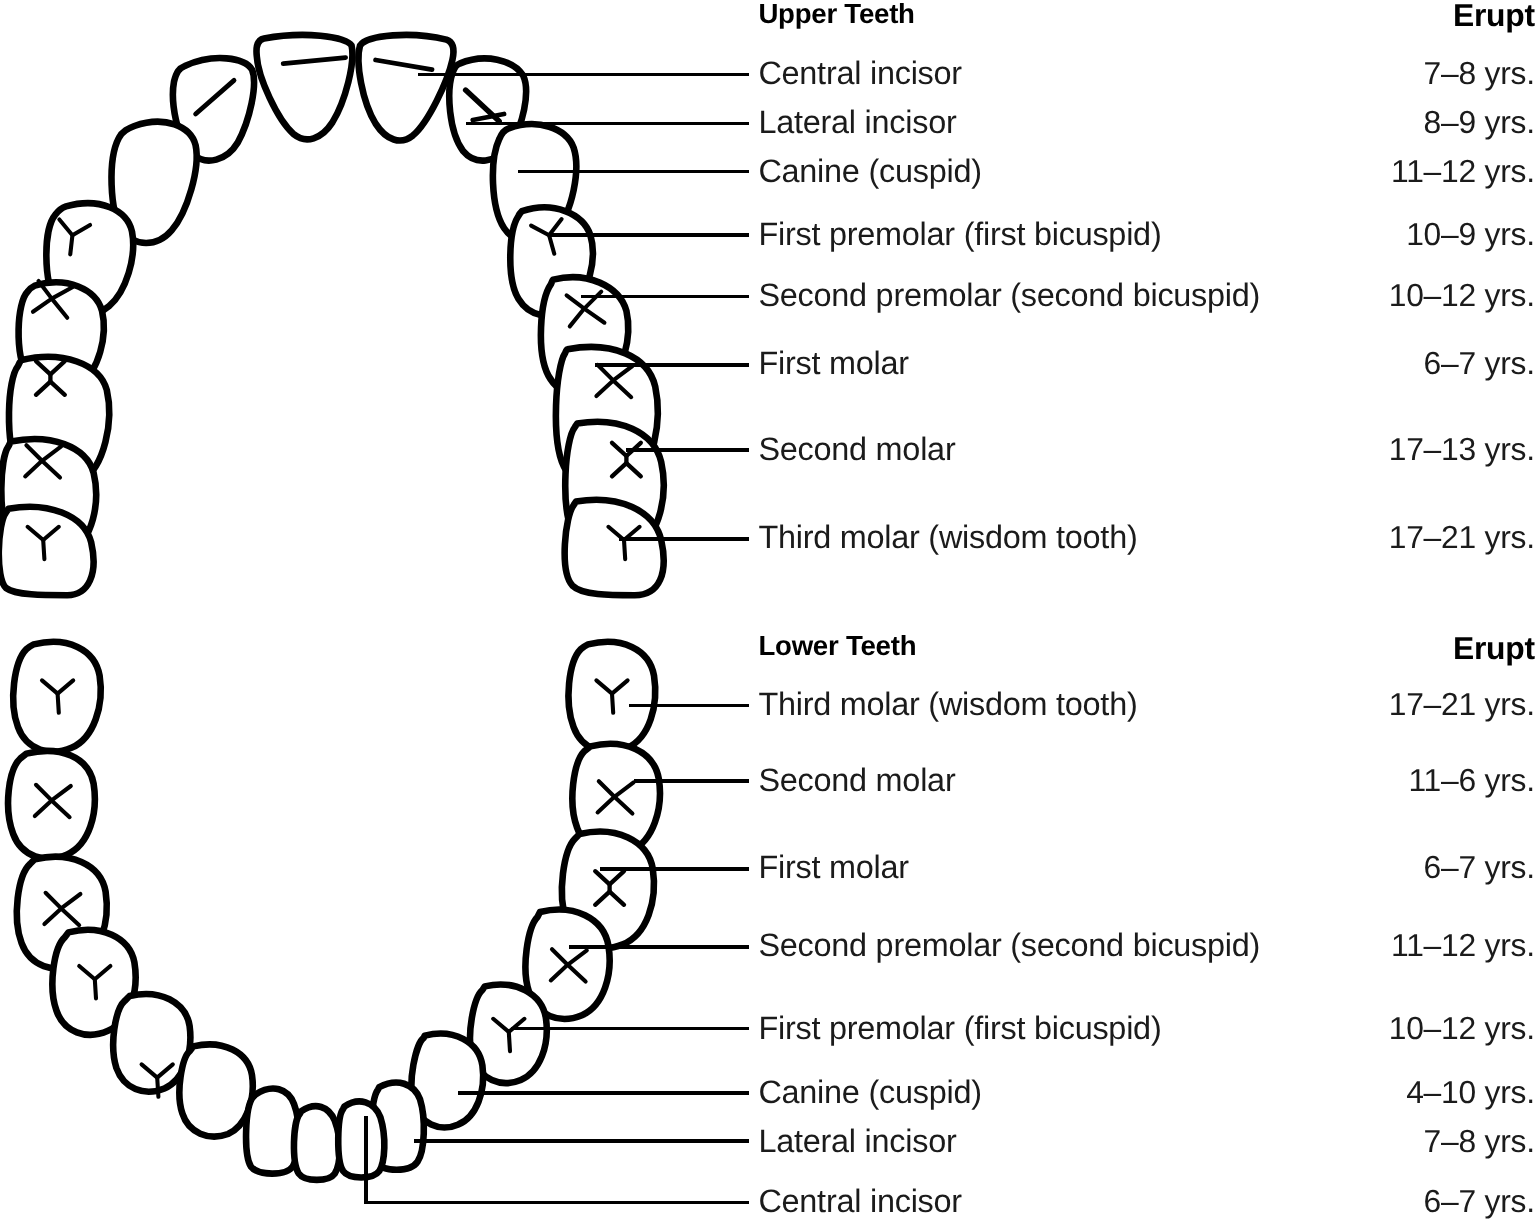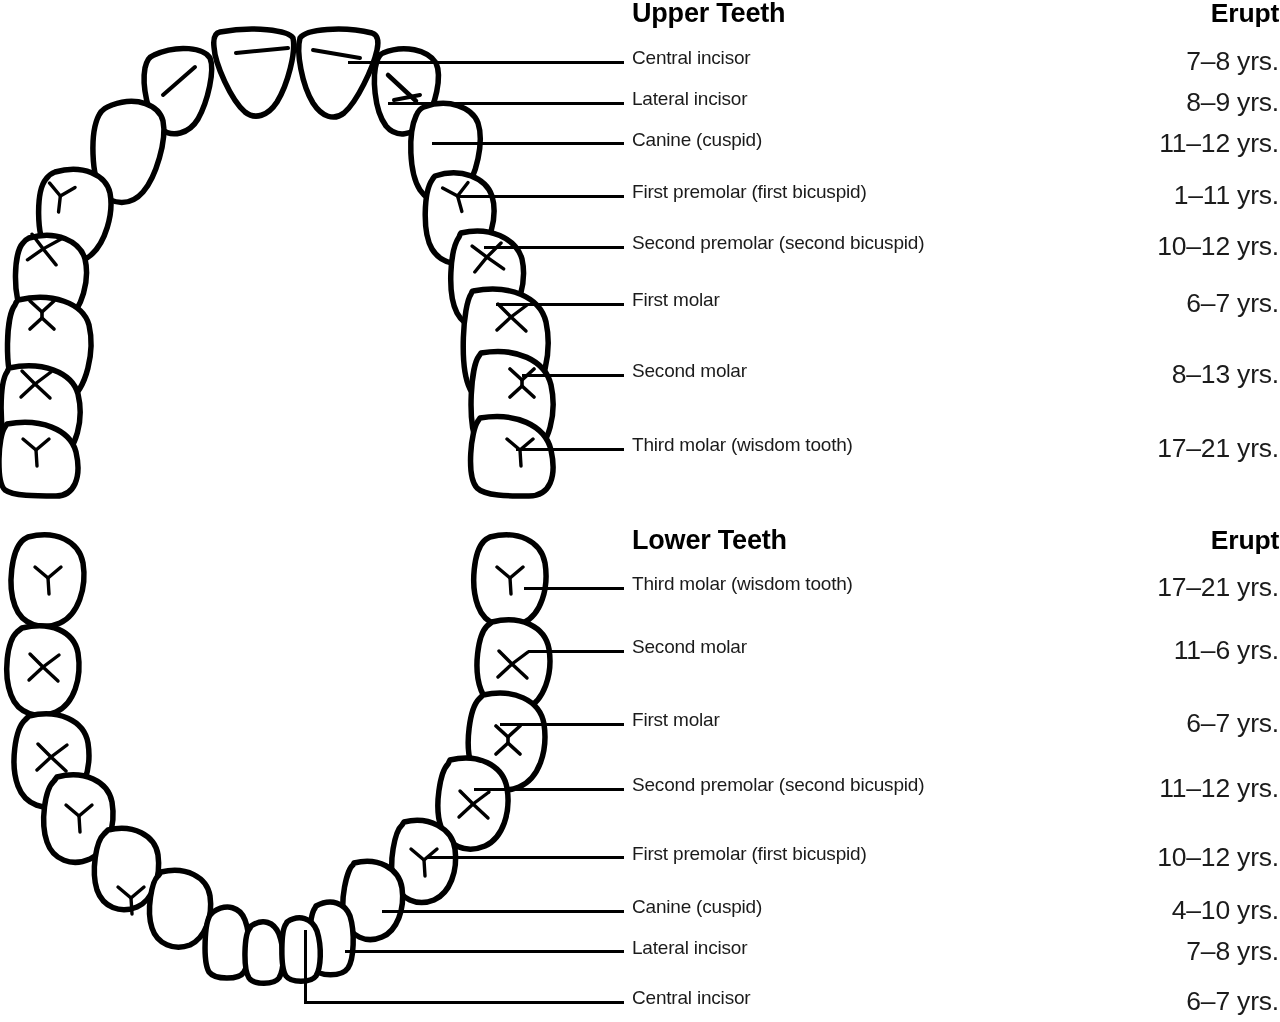--- a/index.html
+++ b/index.html
@@ -10,30 +10,30 @@
     color:#1a1a1a;
   }
   #chart-root{position:absolute;inset:0;width:1280px;height:1022px;}
   .arch-svg{position:absolute;left:0;top:0;width:1280px;height:1022px;pointer-events:none;}
 
   
   .table{position:absolute;left:630px;width:650px;}
   .row{position:absolute;left:0;width:650px;height:auto;white-space:nowrap;}
   .row .label{
     position:absolute;left:2px;top:0;
-    font-size:19px;line-height:1;letter-spacing:-0.2px;
+    font-size:27px;line-height:1;letter-spacing:-0.2px;
     font-weight:400;color:#1b1b1b;
   }
   .row .value{
     position:absolute;right:1px;top:0;
     font-size:26.5px;line-height:1;letter-spacing:-0.2px;
     font-weight:400;color:#1b1b1b;text-align:center;
   }
   .row.header .label,.row.header .value{font-weight:700;color:#000;}
-  .row.header .label{font-size:27px;text-align:center;}
+  .row.header .label{font-size:23px;text-align:center;}
   .row.header .value{font-size:26.5px;}
 </style>
 </head>
 <body>
 
 <div id="chart-root">
 
   <svg class="arch-svg" viewBox="0 0 1280 1022" xmlns="http://www.w3.org/2000/svg">
 
     <defs>
@@ -206,33 +206,33 @@
     <div class="row" style="top:89px;">
       <span class="label">Lateral incisor</span>
       <span class="value">8–9 yrs.</span>
     </div>
     <div class="row" style="top:130px;">
       <span class="label">Canine (cuspid)</span>
       <span class="value">11–12 yrs.</span>
     </div>
     <div class="row" style="top:182px;">
       <span class="label">First premolar (first bicuspid)</span>
-      <span class="value">1–11 yrs.</span>
+      <span class="value">10–9 yrs.</span>
     </div>
     <div class="row" style="top:233px;">
       <span class="label">Second premolar (second bicuspid)</span>
       <span class="value">10–12 yrs.</span>
     </div>
     <div class="row" style="top:290px;">
       <span class="label">First molar</span>
       <span class="value">6–7 yrs.</span>
     </div>
     <div class="row" style="top:361px;">
       <span class="label">Second molar</span>
-      <span class="value">8–13 yrs.</span>
+      <span class="value">17–13 yrs.</span>
     </div>
     <div class="row" style="top:435px;">
       <span class="label">Third molar (wisdom tooth)</span>
       <span class="value">17–21 yrs.</span>
     </div>
   </div>
 
   <div class="table" style="top:0;">
 
     <div class="row header" style="top:527px;">

